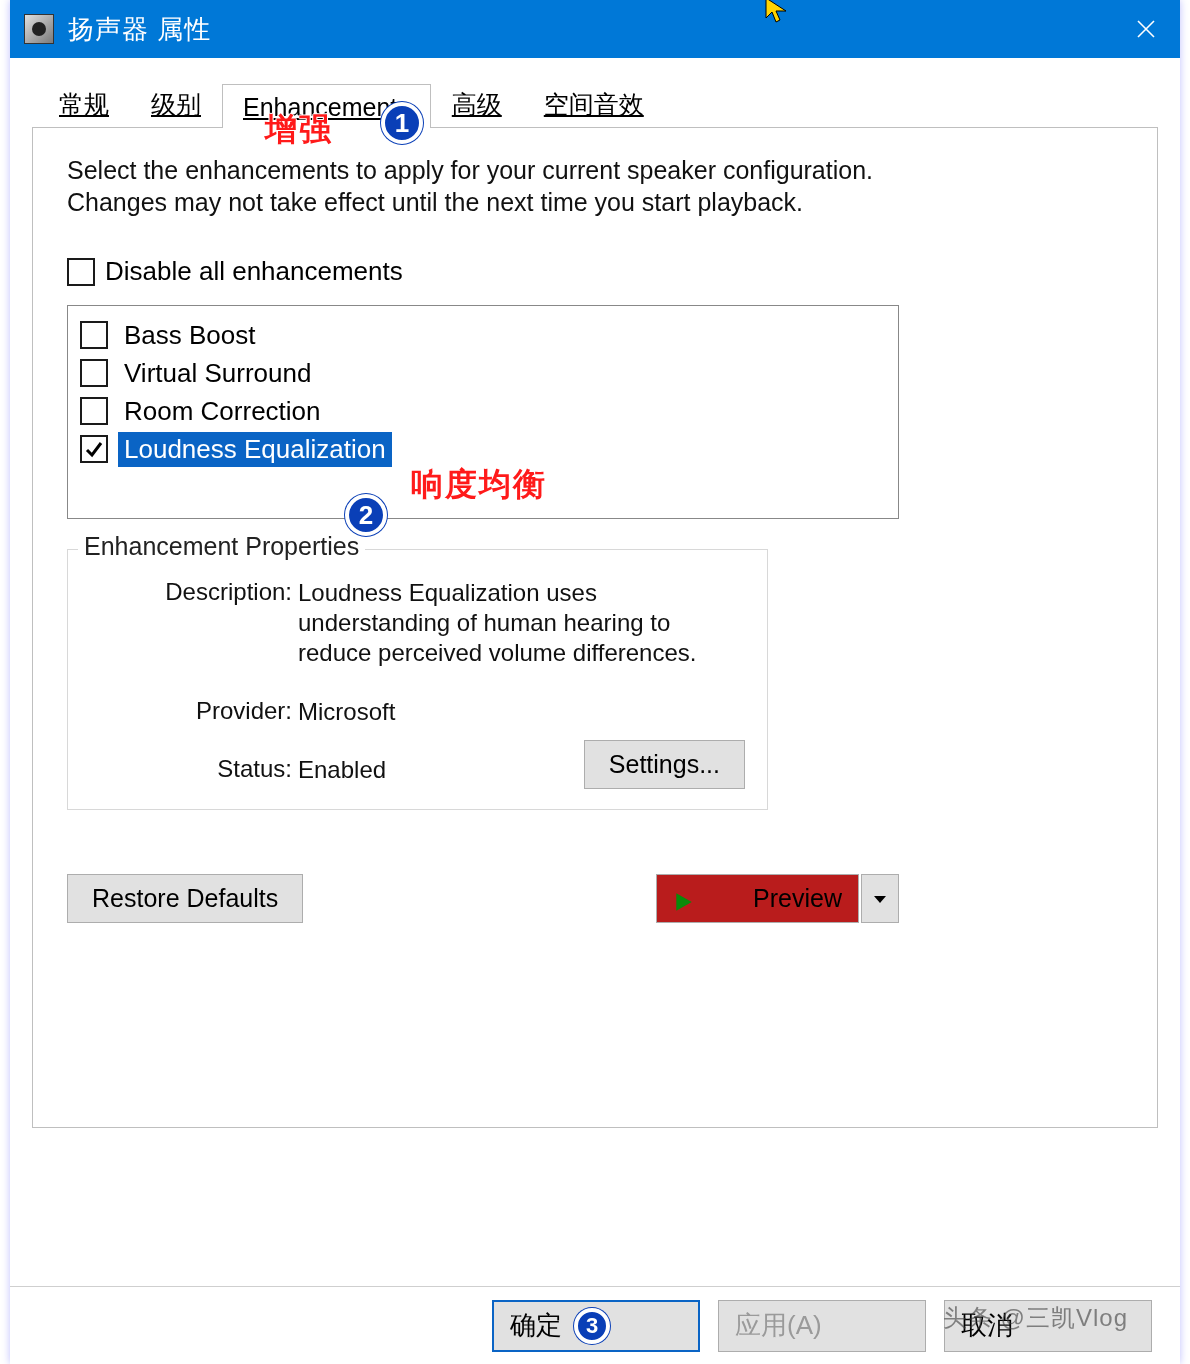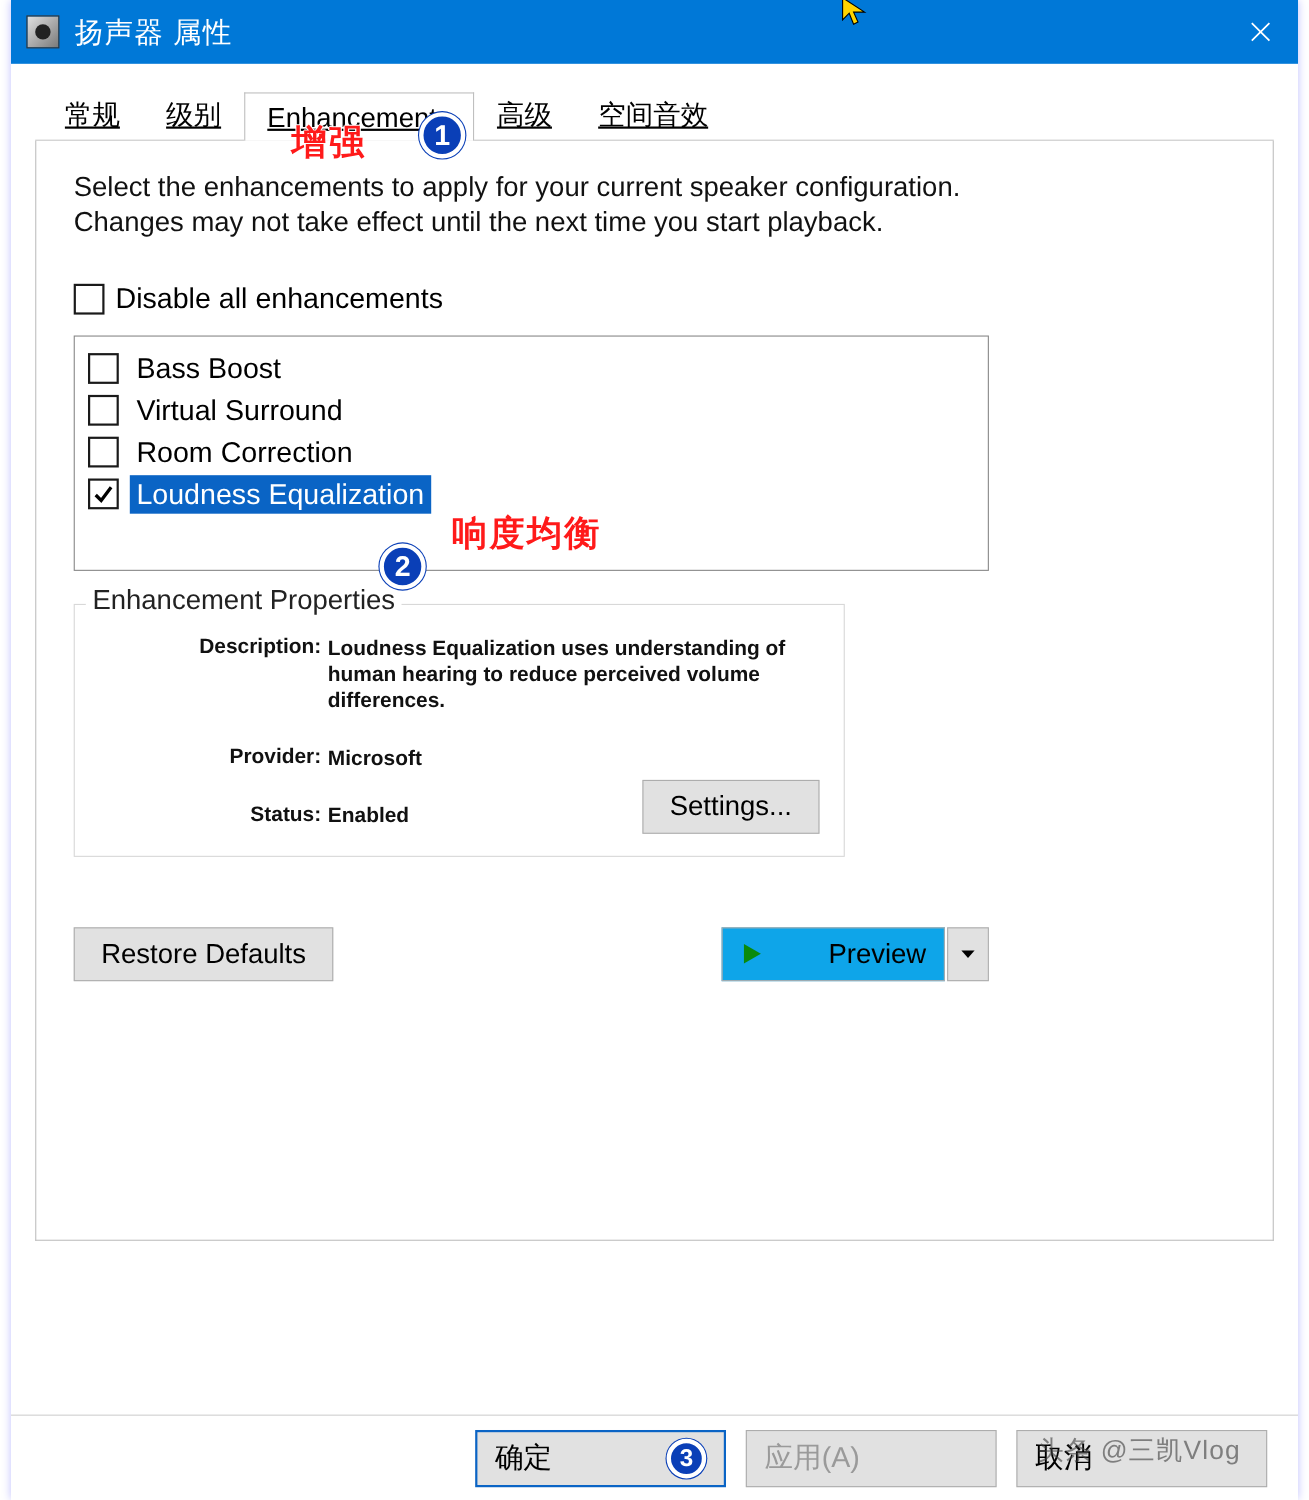--- a/index.html
+++ b/index.html
@@ -33,36 +33,36 @@
   .cb.checked svg { display:block; }
   .cb svg { display:none; width:20px; height:20px; }
 
   .list-frame { margin-top:18px; border:1px solid #888; padding:10px 12px 50px 12px; width:832px; }
   .li-row { display:flex; align-items:center; height:38px; }
   .li-label { font-size:26px; padding:2px 6px; }
   .li-label.selected { background:#0a64c5; color:#fff;text-align:right; }
 
   .group { margin-top:30px; border:1px solid #d8d8d8; position:relative; padding:28px 24px 24px 24px; width:701px; }
   .group-title { position:absolute; top:-18px; left:10px; background:#fff; padding:0 6px; font-size:25px; color:#222; }
-  .prop-table { display:grid; grid-template-columns:200px 1fr; column-gap:6px; row-gap:28px; font-size:19px; color:#111; align-items:start;font-weight:bold; }
+  .prop-table { display:grid; grid-template-columns:200px 1fr; column-gap:6px; row-gap:28px; font-size:24px; color:#111; align-items:start; }
   .prop-table .lab { text-align:right; }
   .prop-table .val { max-width:480px; line-height:1.26; }
   .settings-btn { position:absolute; right:22px; bottom:20px; }
 
   .btn { background:#e1e1e1; border:1px solid #adadad; font-size:25px; color:#000; padding:9px 24px; cursor:pointer; }
 
   .row-buttons { margin-top:64px; display:flex; align-items:center; width:832px; }
   .preview-wrap { display:flex; margin-left:auto; }
-  .preview-btn { display:flex; align-items:center; padding:9px 16px; background:#0ea5e9; border:1px solid #adadad; font-size:25px; cursor:pointer;gap:48px; }
+  .preview-btn { display:flex; align-items:flex-end; padding:9px 16px; background:#b91c1c; border:1px solid #adadad; font-size:25px; cursor:pointer;gap:48px; }
   .preview-btn svg { margin-right:10px; }
   .dd-btn { width:38px; display:flex; align-items:center; justify-content:center; background:#e1e1e1; border:1px solid #adadad; margin-left:2px; cursor:pointer; }
 
   
   .action-bar { position:absolute; left:0; right:0; bottom:0; height:78px; border-top:1px solid #cfcfcf; display:flex; justify-content:flex-end; align-items:center; gap:18px; padding-right:28px; background:#fff; }
-  .action-bar .btn.wide { width:228px; height:52px; display:flex; align-items:center; justify-content:space-between; padding:16px; font-size:26px;}
+  .action-bar .btn.wide { width:208px; height:52px; display:flex; align-items:center; justify-content:flex-start; padding:16px; font-size:26px;}
   .action-bar .btn.primary { border:2px solid #0a64c5; }
   .action-bar .btn.disabled { color:#9a9a9a; }
 
   
   .anno-circle { width:42px; height:42px; border-radius:50%; background:#0a3fb7; border:4px solid #fff; color:#fff; font-weight:bold; font-size:26px; display:flex; align-items:center; justify-content:center; box-shadow:0 0 0 1px #0a3fb7; position:absolute; }
   .anno-text { position:absolute; color:#ff1a1a; text-shadow: -1px 0 #fff,1px 0 #fff,0 -1px #fff,0 1px #fff; font-size:32px; font-weight:600; letter-spacing:2px; }
 
   .watermark { position:absolute; right:52px; bottom:30px; font-size:24px; color:rgba(60,60,60,.6); letter-spacing:1px; }
 </style>
 </head>

